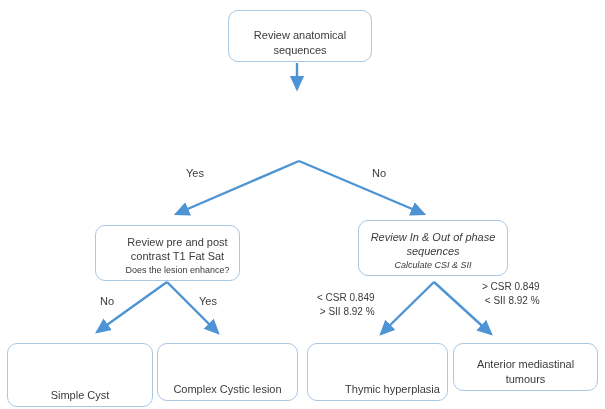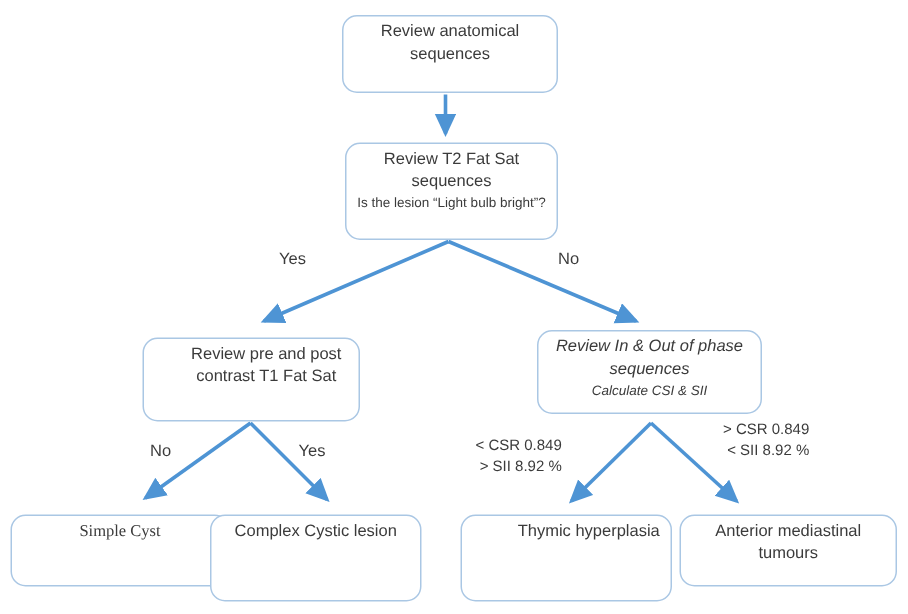--- a/index.html
+++ b/index.html
@@ -21,21 +21,21 @@
   .edges line{stroke:var(--arrow);stroke-width:2.4;}
   .node{
     position:absolute;
     box-sizing:border-box;
     background:#fff;
     border:1.6px solid var(--box-border);
     border-radius:10px;
     display:flex;
     flex-direction:column;
     align-items:center;
-    justify-content:flex-start;
+    justify-content:flex-end;
     text-align:center;
     padding:3px 6px;
   }
   .node .title{
     font-size:11px;
     line-height:1.35;
     color:var(--text);
   }
   .node .subtitle{
     font-size:9px;
@@ -50,22 +50,22 @@
     color:var(--text);
     white-space:nowrap;
     text-align:right;
   }
   .edge-label.small{font-size:10px;line-height:1.4;}
   
   #n-root    {left:228px; top:10px;  width:144px; height:52px;}
   #n-t2      {left:230px; top:95px;  width:142px; height:65px;}
   #n-t1      {left:95px;  top:225px; width:145px; height:56px;padding-left:26px;}
   #n-inout   {left:358px; top:220px; width:150px; height:56px;font-style:italic;}
-  #n-simple  {left:7px;   top:343px; width:146px; height:48px;font-family:Liberation Serif, serif;}
-  #n-complex {left:140px; top:343px; width:141px; height:58px;}
+  #n-simple  {left:7px;   top:343px; width:146px; height:64px;}
+  #n-complex {left:157px; top:343px; width:141px; height:58px;}
   #n-thymic  {left:307px; top:343px; width:141px; height:58px;padding-left:36px;}
   #n-anterior{left:453px; top:343px; width:145px; height:48px;}
   
   #lbl-yes1     {left:186px; top:167px;}
   #lbl-no1      {left:372px; top:167px;}
   #lbl-no2      {left:100px; top:295px;}
   #lbl-yes2     {left:199px; top:295px;}
   #lbl-csr-left {left:317px; top:291px;}
   #lbl-csr-right{left:482px; top:280px;}
 </style>
@@ -87,27 +87,24 @@
     <line x1="167" y1="282" x2="218" y2="333" marker-end="url(#arrowhead)"></line>
     <line x1="434" y1="282" x2="381" y2="334" marker-end="url(#arrowhead)"></line>
     <line x1="434" y1="282" x2="491" y2="334" marker-end="url(#arrowhead)"></line>
   </svg>
 
   <div class="node" id="n-root">
     <span class="title">Review anatomical sequences</span>
 
   </div>
 
-  <div class="node" id="n-t2">
-    <span class="title">Review T2 Fat Sat sequences</span>
-    <span class="subtitle">Is the lesion “Light bulb bright”?</span>
-  </div>
 
   <div class="node" id="n-t1">
     <span class="title">Review pre and post contrast T1 Fat Sat</span>
+    <span class="subtitle">Does the lesion enhance?</span>
   </div>
 
   <div class="node" id="n-inout">
     <span class="title">Review In &amp; Out of phase sequences</span>
     <span class="subtitle">Calculate CSI &amp; SII</span>
   </div>
 
   <div class="node" id="n-simple">
     <span class="title">Simple Cyst</span>
 

